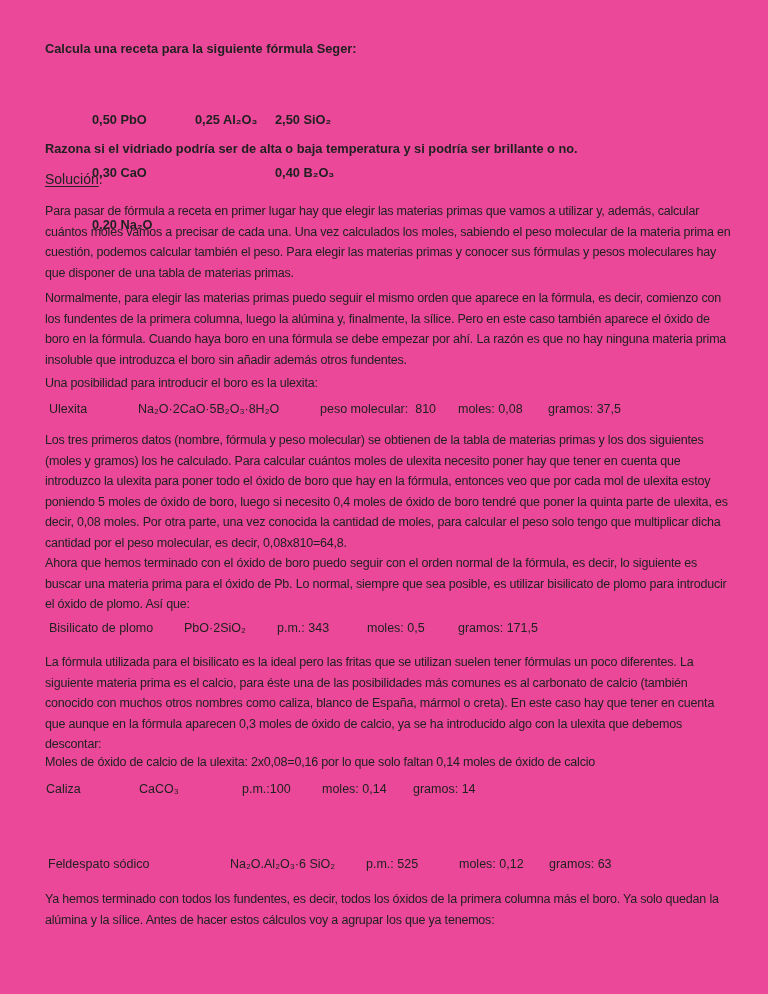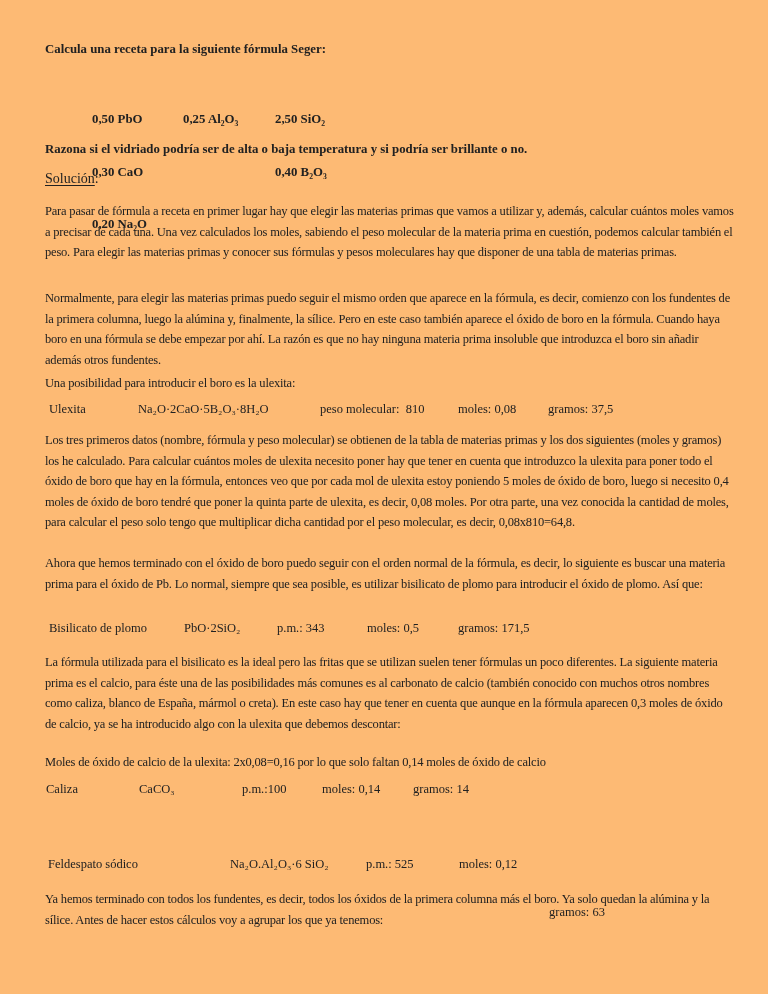--- a/index.html
+++ b/index.html
@@ -1,21 +1,21 @@
 <!DOCTYPE html>
 <html lang="es"><head>
 <meta charset="utf-8">
 <style>
   html,body{margin:0;padding:0;background:#ffffff;}
   .page{
     position:relative;
     width:768px;height:994px;
-    background:#fdba74;
+    background:#ec4899;
     overflow:hidden;
-    font-family:Liberation Serif, serif;
+    font-family:Liberation Sans, sans-serif;
     color:#212121;
     -webkit-font-smoothing:antialiased;
   }
   .blk{position:absolute;left:45px;}
   .para{
     width:690px;
     font-size:12.5px;
     line-height:20.5px;
     letter-spacing:-0.2px;
     text-align:left;
@@ -37,21 +37,21 @@
 <div class="page">
 
   <div class="blk title bold" style="top:40px;">Calcula una receta para la siguiente fórmula Seger:</div>
 
   <div class="seger-wrap">
     <div class="seger-col" style="left:92px;">
       <div>0,50 PbO</div>
       <div>0,30 CaO</div>
       <div>0,20 Na₂O</div>
     </div>
-    <div class="seger-col" style="left:183px;">
+    <div class="seger-col" style="left:195px;">
       <div>0,25 Al₂O₃</div>
     </div>
     <div class="seger-col" style="left:275px;">
       <div>2,50 SiO₂</div>
       <div>0,40 B₂O₃</div>
     </div>
   </div>
 
   <div class="blk question bold" style="top:140px;">Razona si el vidriado podría ser de alta o baja temperatura y si podría ser brillante o no.</div>
 
@@ -94,18 +94,18 @@
     <span style="left:322px;">moles: 0,14</span>
     <span style="left:413px;">gramos: 14</span>
   </div>
 
 
   <div class="mrow" style="top:856px;">
     <span style="left:48px;">Feldespato sódico</span>
     <span style="left:230px;">Na₂O.Al₂O₃·6 SiO₂</span>
     <span style="left:366px;">p.m.: 525</span>
     <span style="left:459px;">moles: 0,12</span>
-    <span style="left:549px;margin-top:48px;">gramos: 63</span>
+    <span style="left:549px;">gramos: 63</span>
   </div>
 
   <div class="blk para" style="top:889px;">Ya hemos terminado con todos los fundentes, es decir, todos los óxidos de la primera columna más el boro. Ya solo quedan la alúmina y la sílice. Antes de hacer estos cálculos voy a agrupar los que ya tenemos:</div>
 
 </div>
 
 </body></html>

